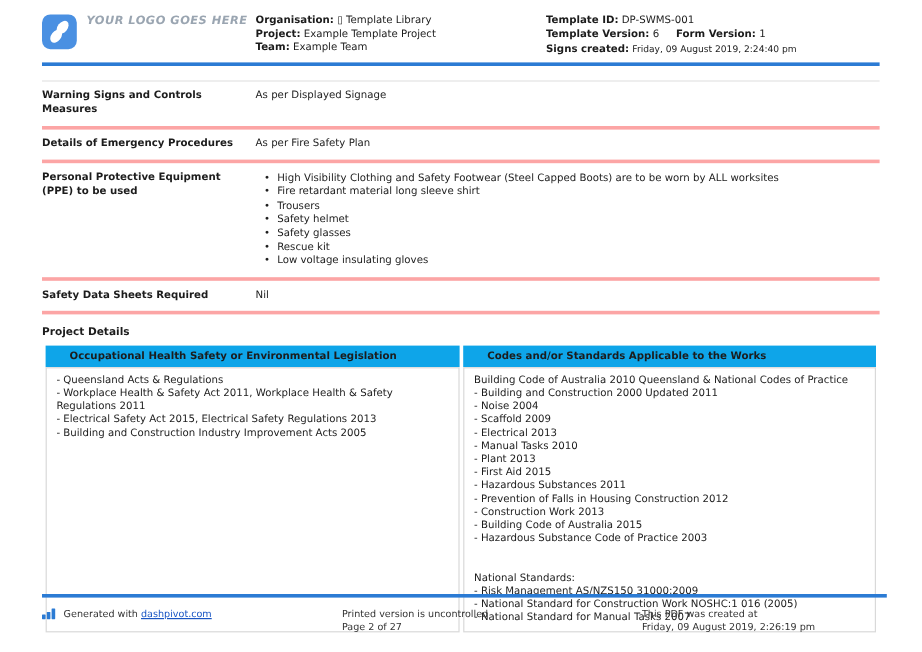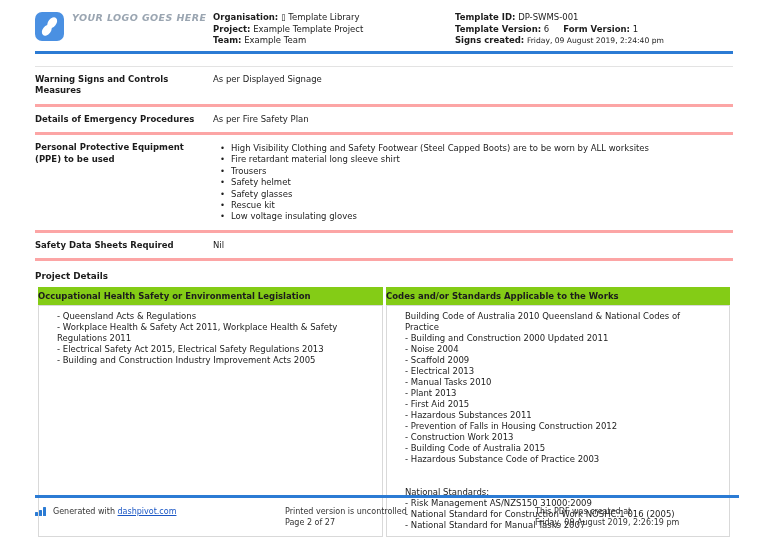--- a/index.html
+++ b/index.html
@@ -24,22 +24,22 @@
   .info-row{display:flex;border-bottom:3px solid #fca5a5;padding:7px 0;}
   .info-label{width:178px;font-weight:bold;font-size:8.5px;line-height:11.5px;padding-right:12px;box-sizing:border-box;}
   .info-value{flex:1;font-size:8.5px;line-height:11.5px;}
   .bullets{padding-top:1px;}
   .bullet{position:relative;padding-left:18px;min-height:11.4px;line-height:11.4px;font-size:8.5px;}
   .bullet::before{content:"•";position:absolute;left:7px;top:0;font-size:8.5px;}
 
   
   .section-title{margin:10px 35px 0 35px;font-weight:bold;font-size:8.8px;}
   .legis-table{margin:6px 35px 0 35px;border-collapse:separate;border-spacing:3px 0;width:698px;table-layout:fixed;}
-  .legis-table th{background:#84cc16;font-weight:bold;font-size:8.5px;text-align:left;padding:4px 0;height:9px;}
-  .legis-table td{border:1px solid #d9d9d9;vertical-align:top;padding:5px 18px;background:#fff;margin-left:24px;}
+  .legis-table th{background:#0ea5e9;font-weight:bold;font-size:8.5px;text-align:left;padding:4px 20px;height:9px;}
+  .legis-table td{border:1px solid #d9d9d9;vertical-align:top;padding:5px 8px;background:#fff;margin-left:24px;}
   .legis-table col.c1{width:345px;}
   .line{min-height:11px;line-height:11px;font-size:8.5px;}
 
   
   .footer{position:absolute;left:35px;right:29px;top:495px;}
   .footer-rule{height:3px;background:#2b7bd4;}
   .footer-cols{display:flex;padding-top:8px;font-size:8px;line-height:11px;color:#333;}
   .f-left{width:250px;display:flex;align-items:flex-start;}
   .f-center{width:250px;}
   .f-right{flex:1;}

